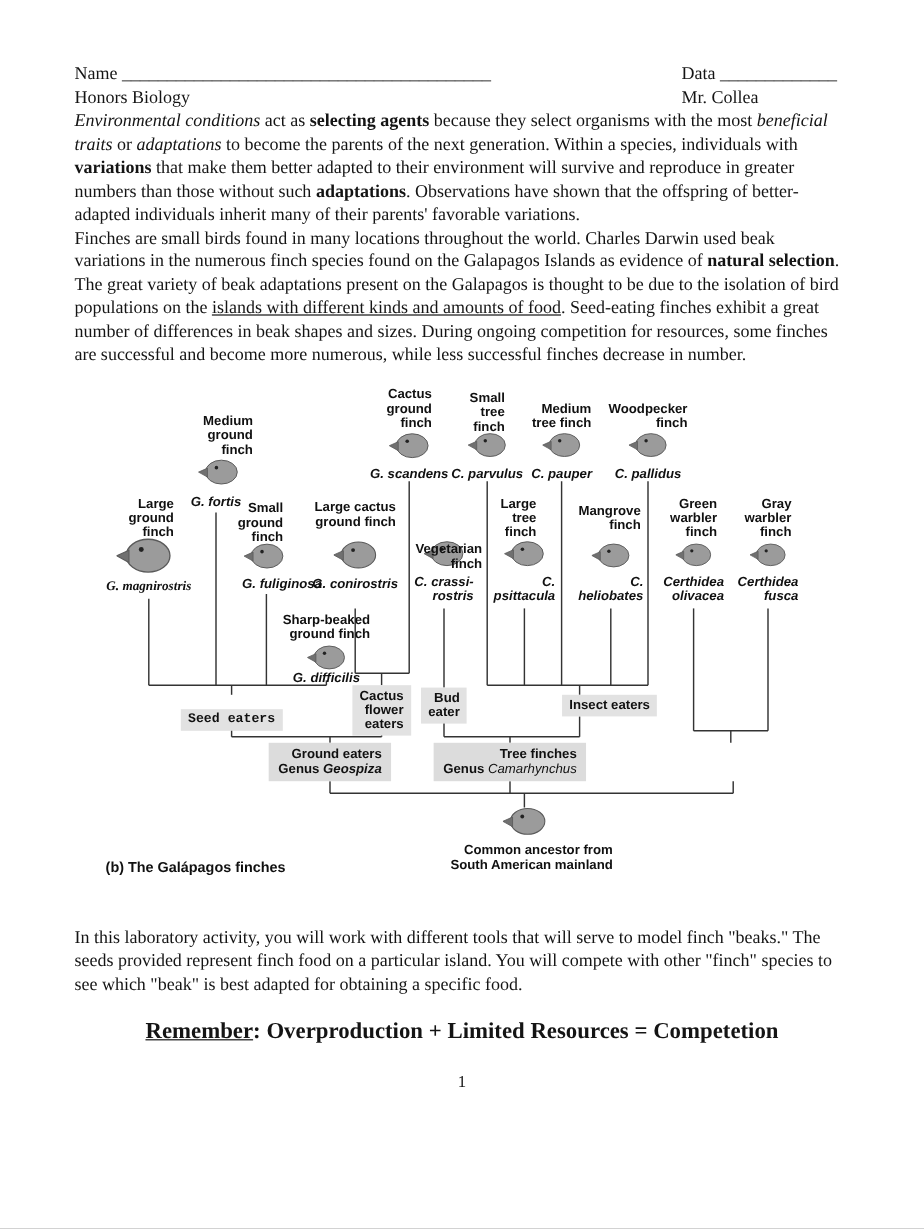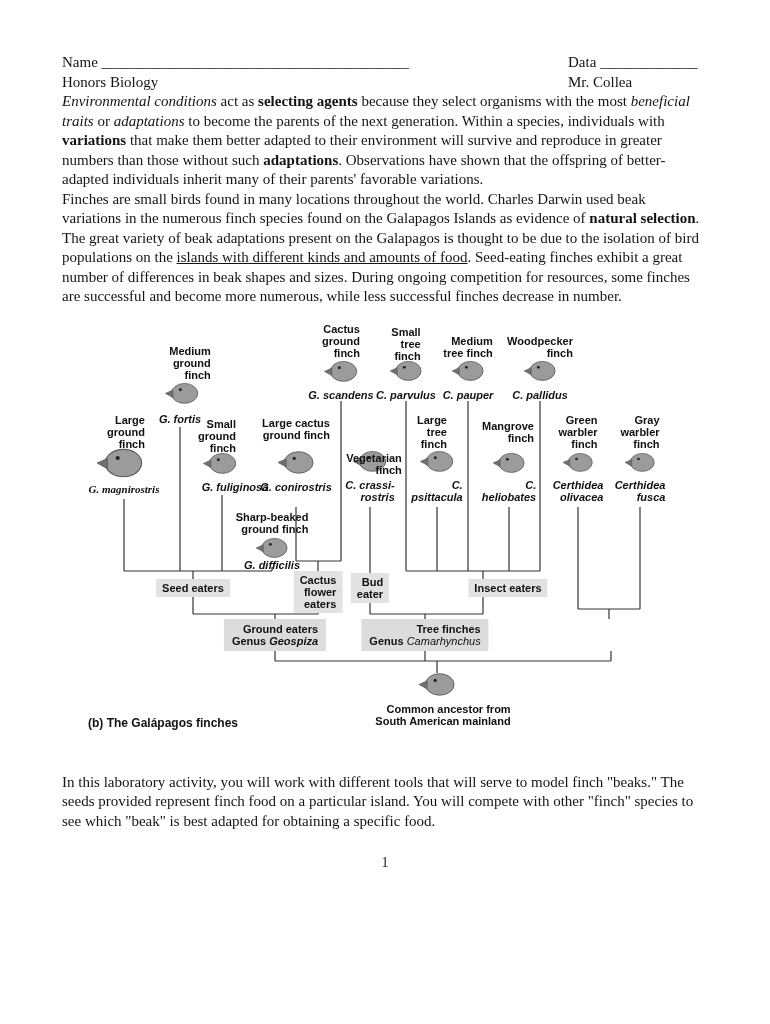--- a/index.html
+++ b/index.html
@@ -218,34 +218,35 @@
 psittacula</div>
       <div class="dnode sci" style="left: 509px; top: 158px;">C.
 heliobates</div>
       <div class="dnode sci" style="left: 578px; top: 158px;">Certhidea
 olivacea</div>
       <div class="dnode sci" style="left: 640px; top: 158px;">Certhidea
 fusca</div>
       <div class="dnode common" style="left: 272px; top: 190px;">Sharp-beaked
 ground finch</div>
       <div class="dnode sci" style="left: 272px; top: 238px;">G. difficilis</div>
-      <div class="dnode box" style="left: 193px; top: 258px;">Seed eaters</div>
+      <div class="dnode box" style="left: 193px; top: 270px; font-family: Liberation Mono, monospace;">Seed eaters</div>
       <div class="dnode box" style="left: 318px; top: 250px;">Cactus
 flower
 eaters</div>
       <div class="dnode box" style="left: 370px; top: 252px;">Bud
 eater</div>
       <div class="dnode box" style="left: 467px; top: 258px; margin-left: 41px;">Insect eaters</div>
       <div class="dnode genus" style="left: 275px; top: 298px;"><span style="font-weight: bold;">Ground eaters
 Genus </span><span style="font-weight: bold; font-style: italic;">Geospiza</span></div>
       <div class="dnode genus" style="left: 425px; top: 298px;"><span style="font-weight: bold;">Tree finches
 Genus </span><span style="font-weight: normal; font-style: italic; margin-top: 44px;">Camarhynchus</span></div>
       <div class="dnode common" style="left: 443px; top: 382px;">Common ancestor from
 South American mainland</div>
       <div class="dnode caption" style="left: 88px; top: 396px;">(b) The Galápagos finches</div>
     </div>
 
   <p class="body-text after-diagram"><span>In this laboratory activity, you will work with different tools that will serve to model finch "beaks." The seeds provided represent finch food on a particular island. You will compete with other "finch" species to see which "beak" is best adapted for obtaining a specific food.</span></p>
 
+  <div class="remember"><span style="font-weight: bold; text-decoration: underline;">Remember</span><span style="font-weight: bold;">: Overproduction + Limited Resources = Competetion</span></div>
 
   <div class="page-num">1</div>
 
 </div>
 
 </body></html>

